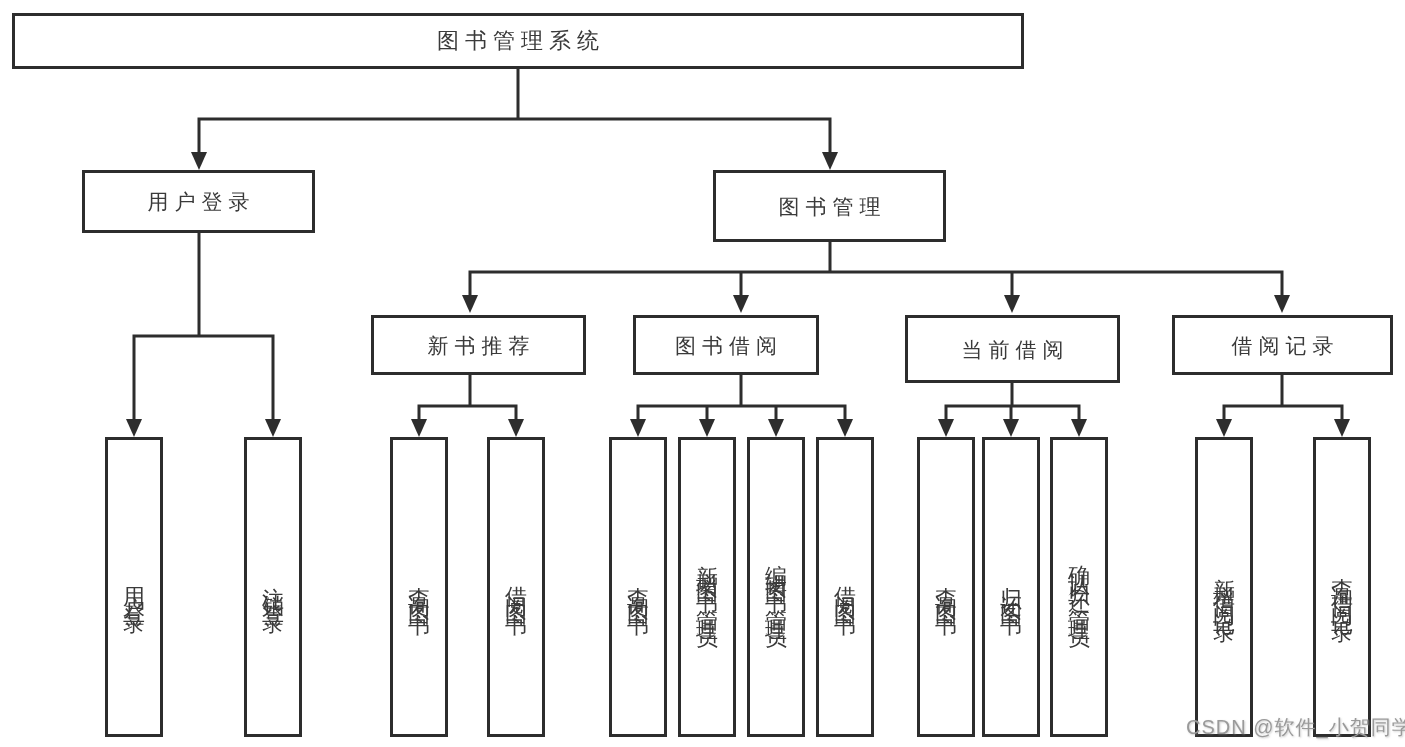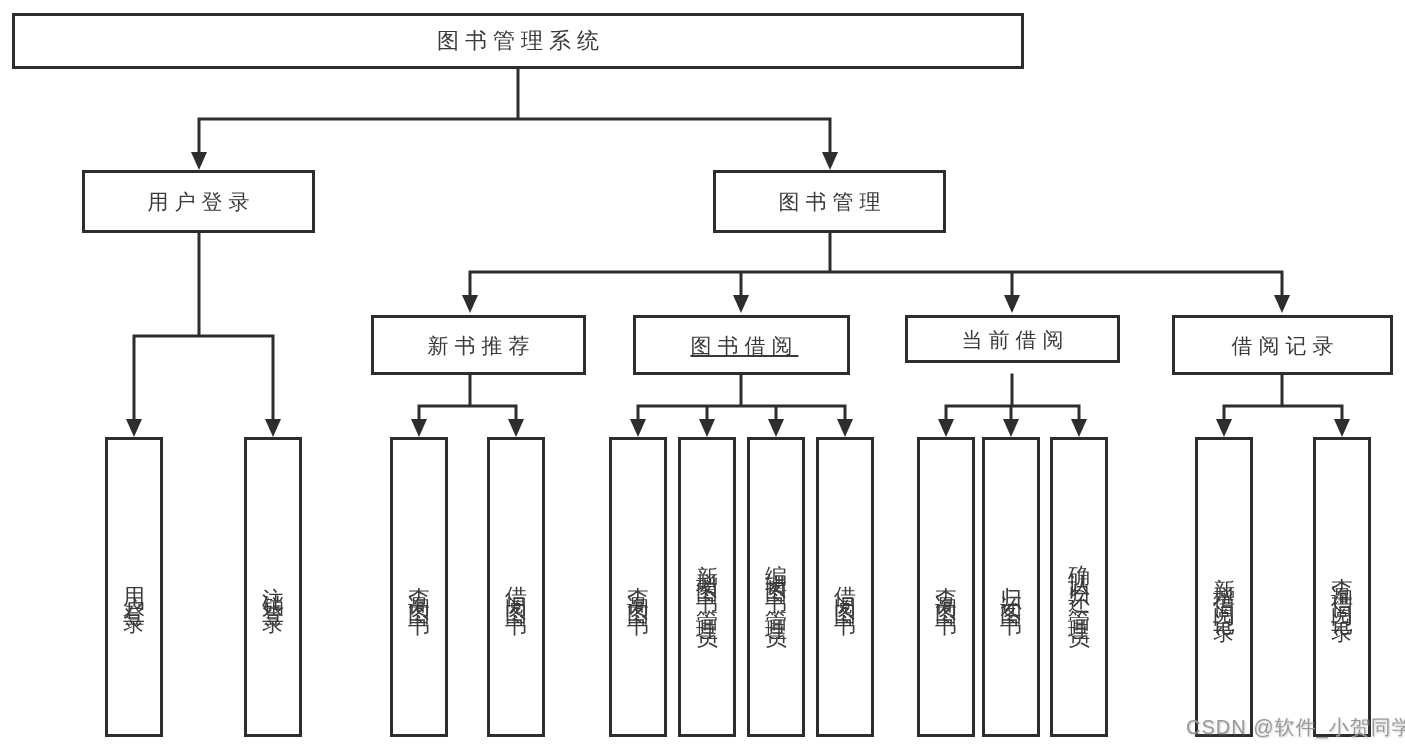--- a/index.html
+++ b/index.html
@@ -104,31 +104,31 @@
     </g>
   </svg>
 
   <div class="box root-box" style="left:12px;top:13px;width:1012px;height:56px;">
     <span class="hlabel">图书管理系统</span>
   </div>
 
   <div class="box" style="left:82px;top:170px;width:233px;height:63px;">
     <span class="hlabel">用户登录</span>
   </div>
-  <div class="box" style="left:713px;top:170px;width:233px;height:63px;">
+  <div class="box" style="left:713px;top:170px;width:233px;height:72px;">
     <span class="hlabel">图书管理</span>
   </div>
 
   <div class="box" style="left:363px;top:315px;width:215px;height:60px;margin-left:8px;">
     <span class="hlabel">新书推荐</span>
   </div>
-  <div class="box" style="left:633px;top:315px;width:217px;height:60px;text-decoration:underline;">
+  <div class="box" style="left:633px;top:315px;width:186px;height:60px;">
     <span class="hlabel">图书借阅</span>
   </div>
-  <div class="box" style="left:905px;top:315px;width:215px;height:48px;">
+  <div class="box" style="left:905px;top:315px;width:215px;height:68px;">
     <span class="hlabel">当前借阅</span>
   </div>
   <div class="box" style="left:1172px;top:315px;width:221px;height:60px;">
     <span class="hlabel">借阅记录</span>
   </div>
 
   <div class="box vbox" style="left:105px;">
     <span class="vtext">用户登录</span>
   </div>
   <div class="box vbox" style="left:244px;">

